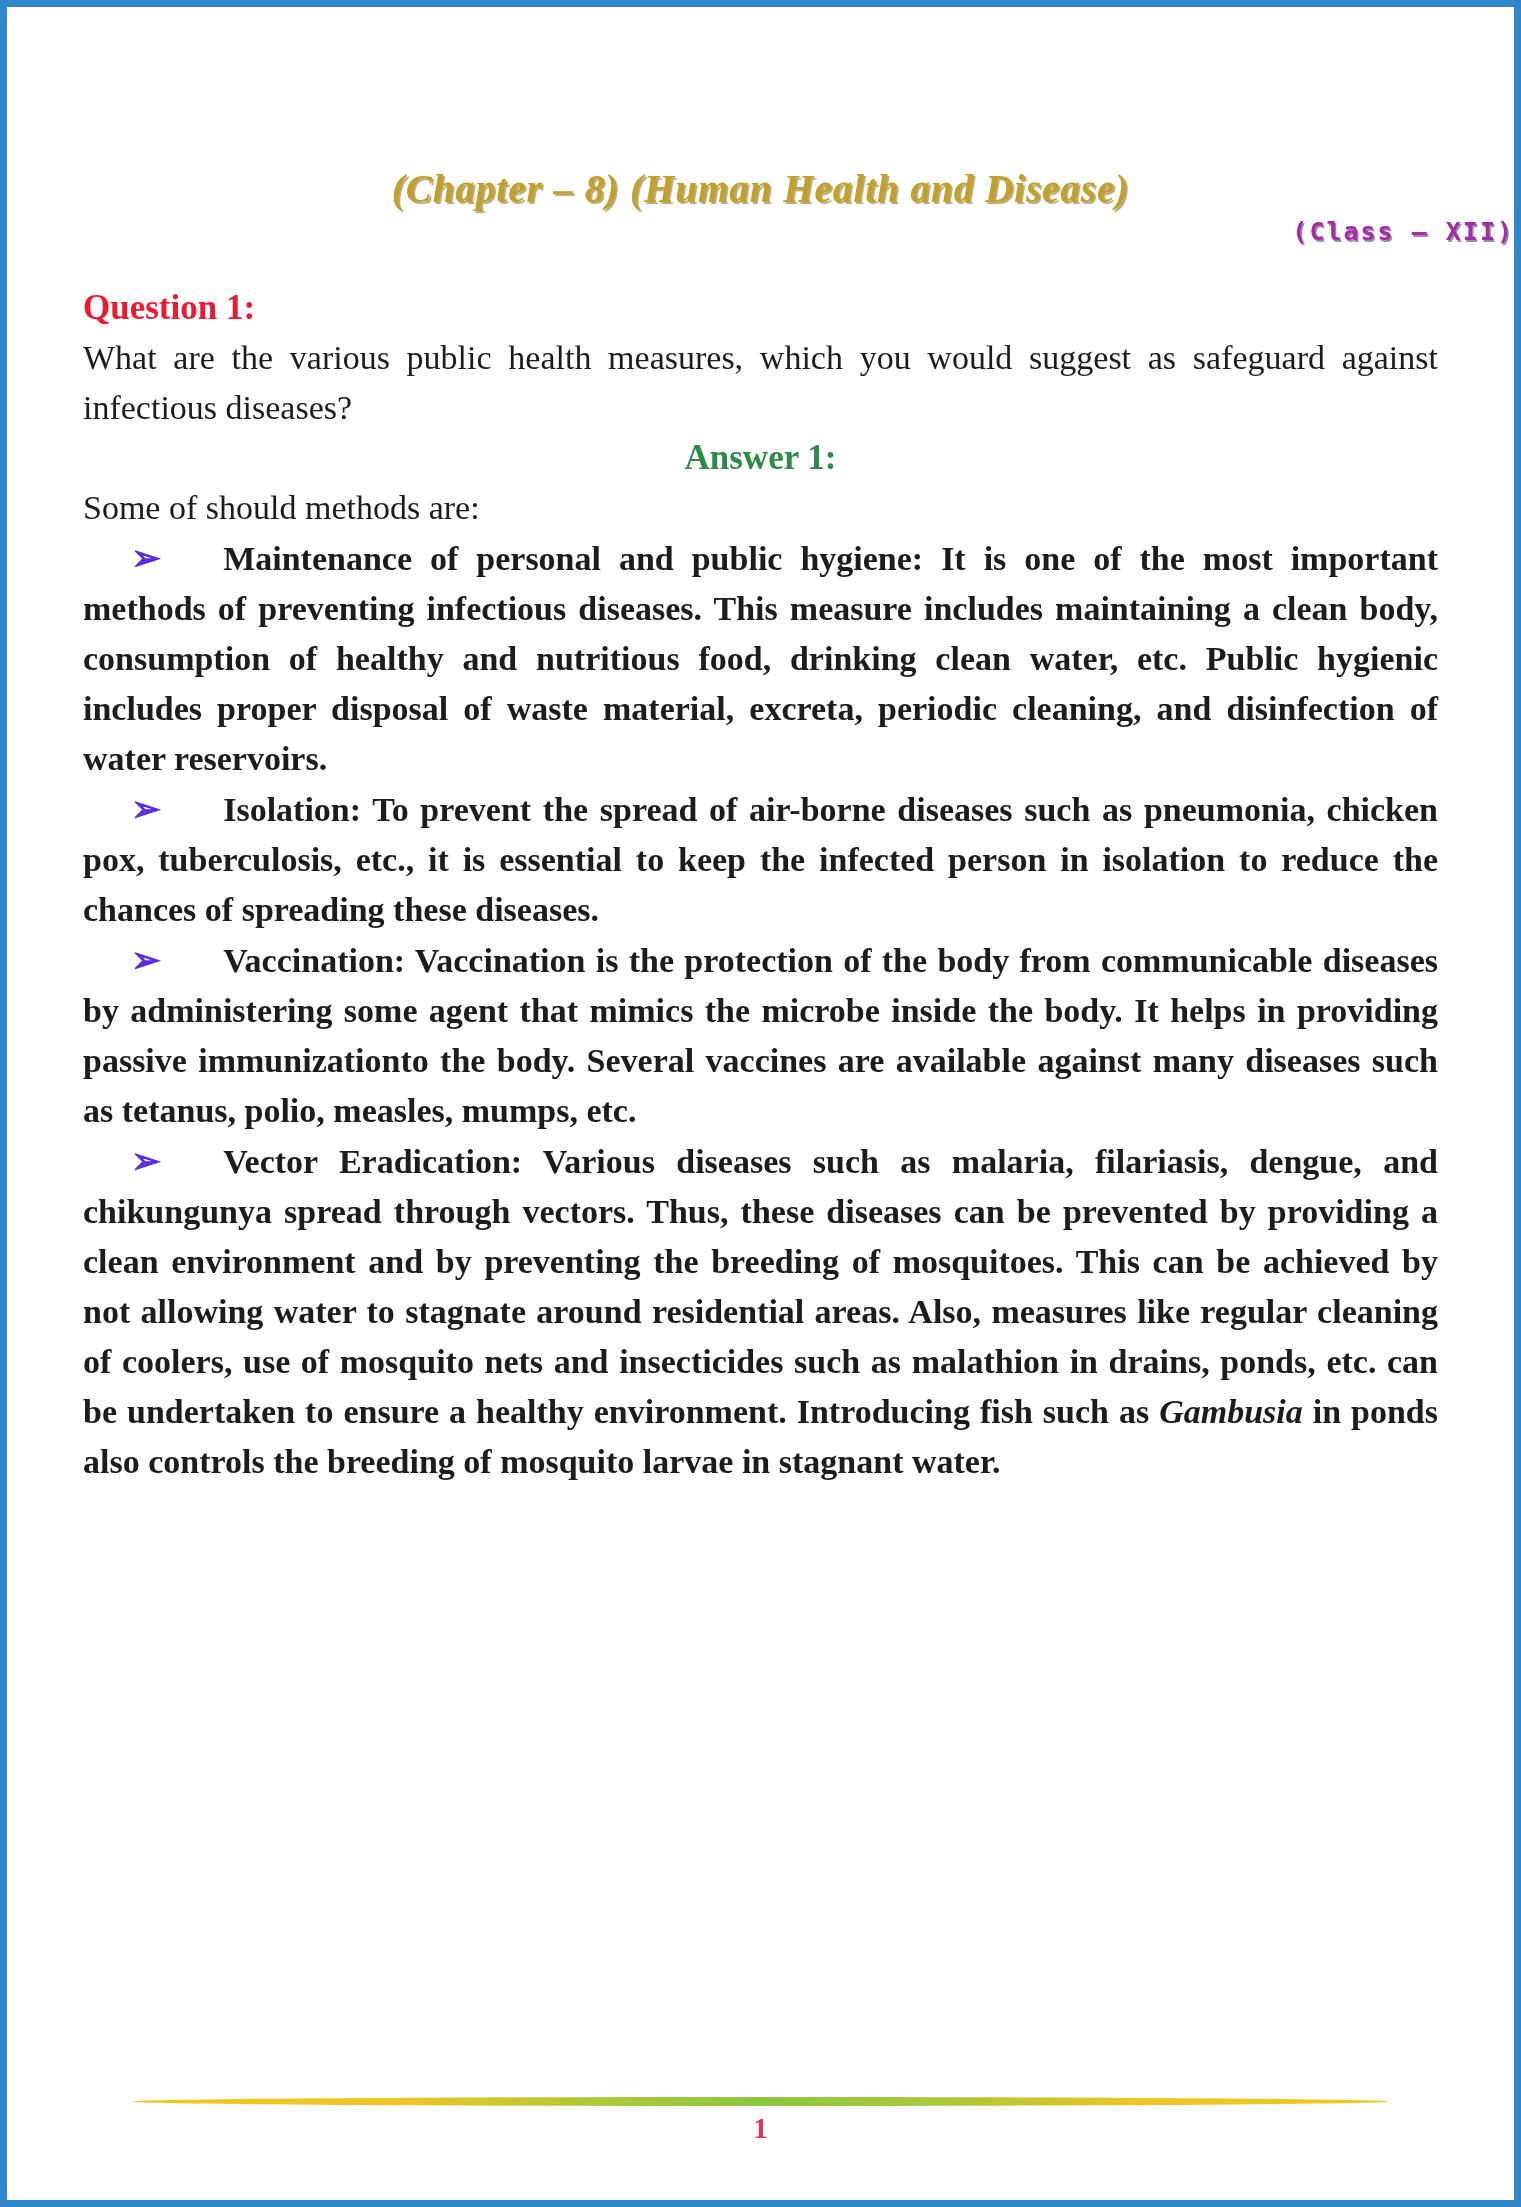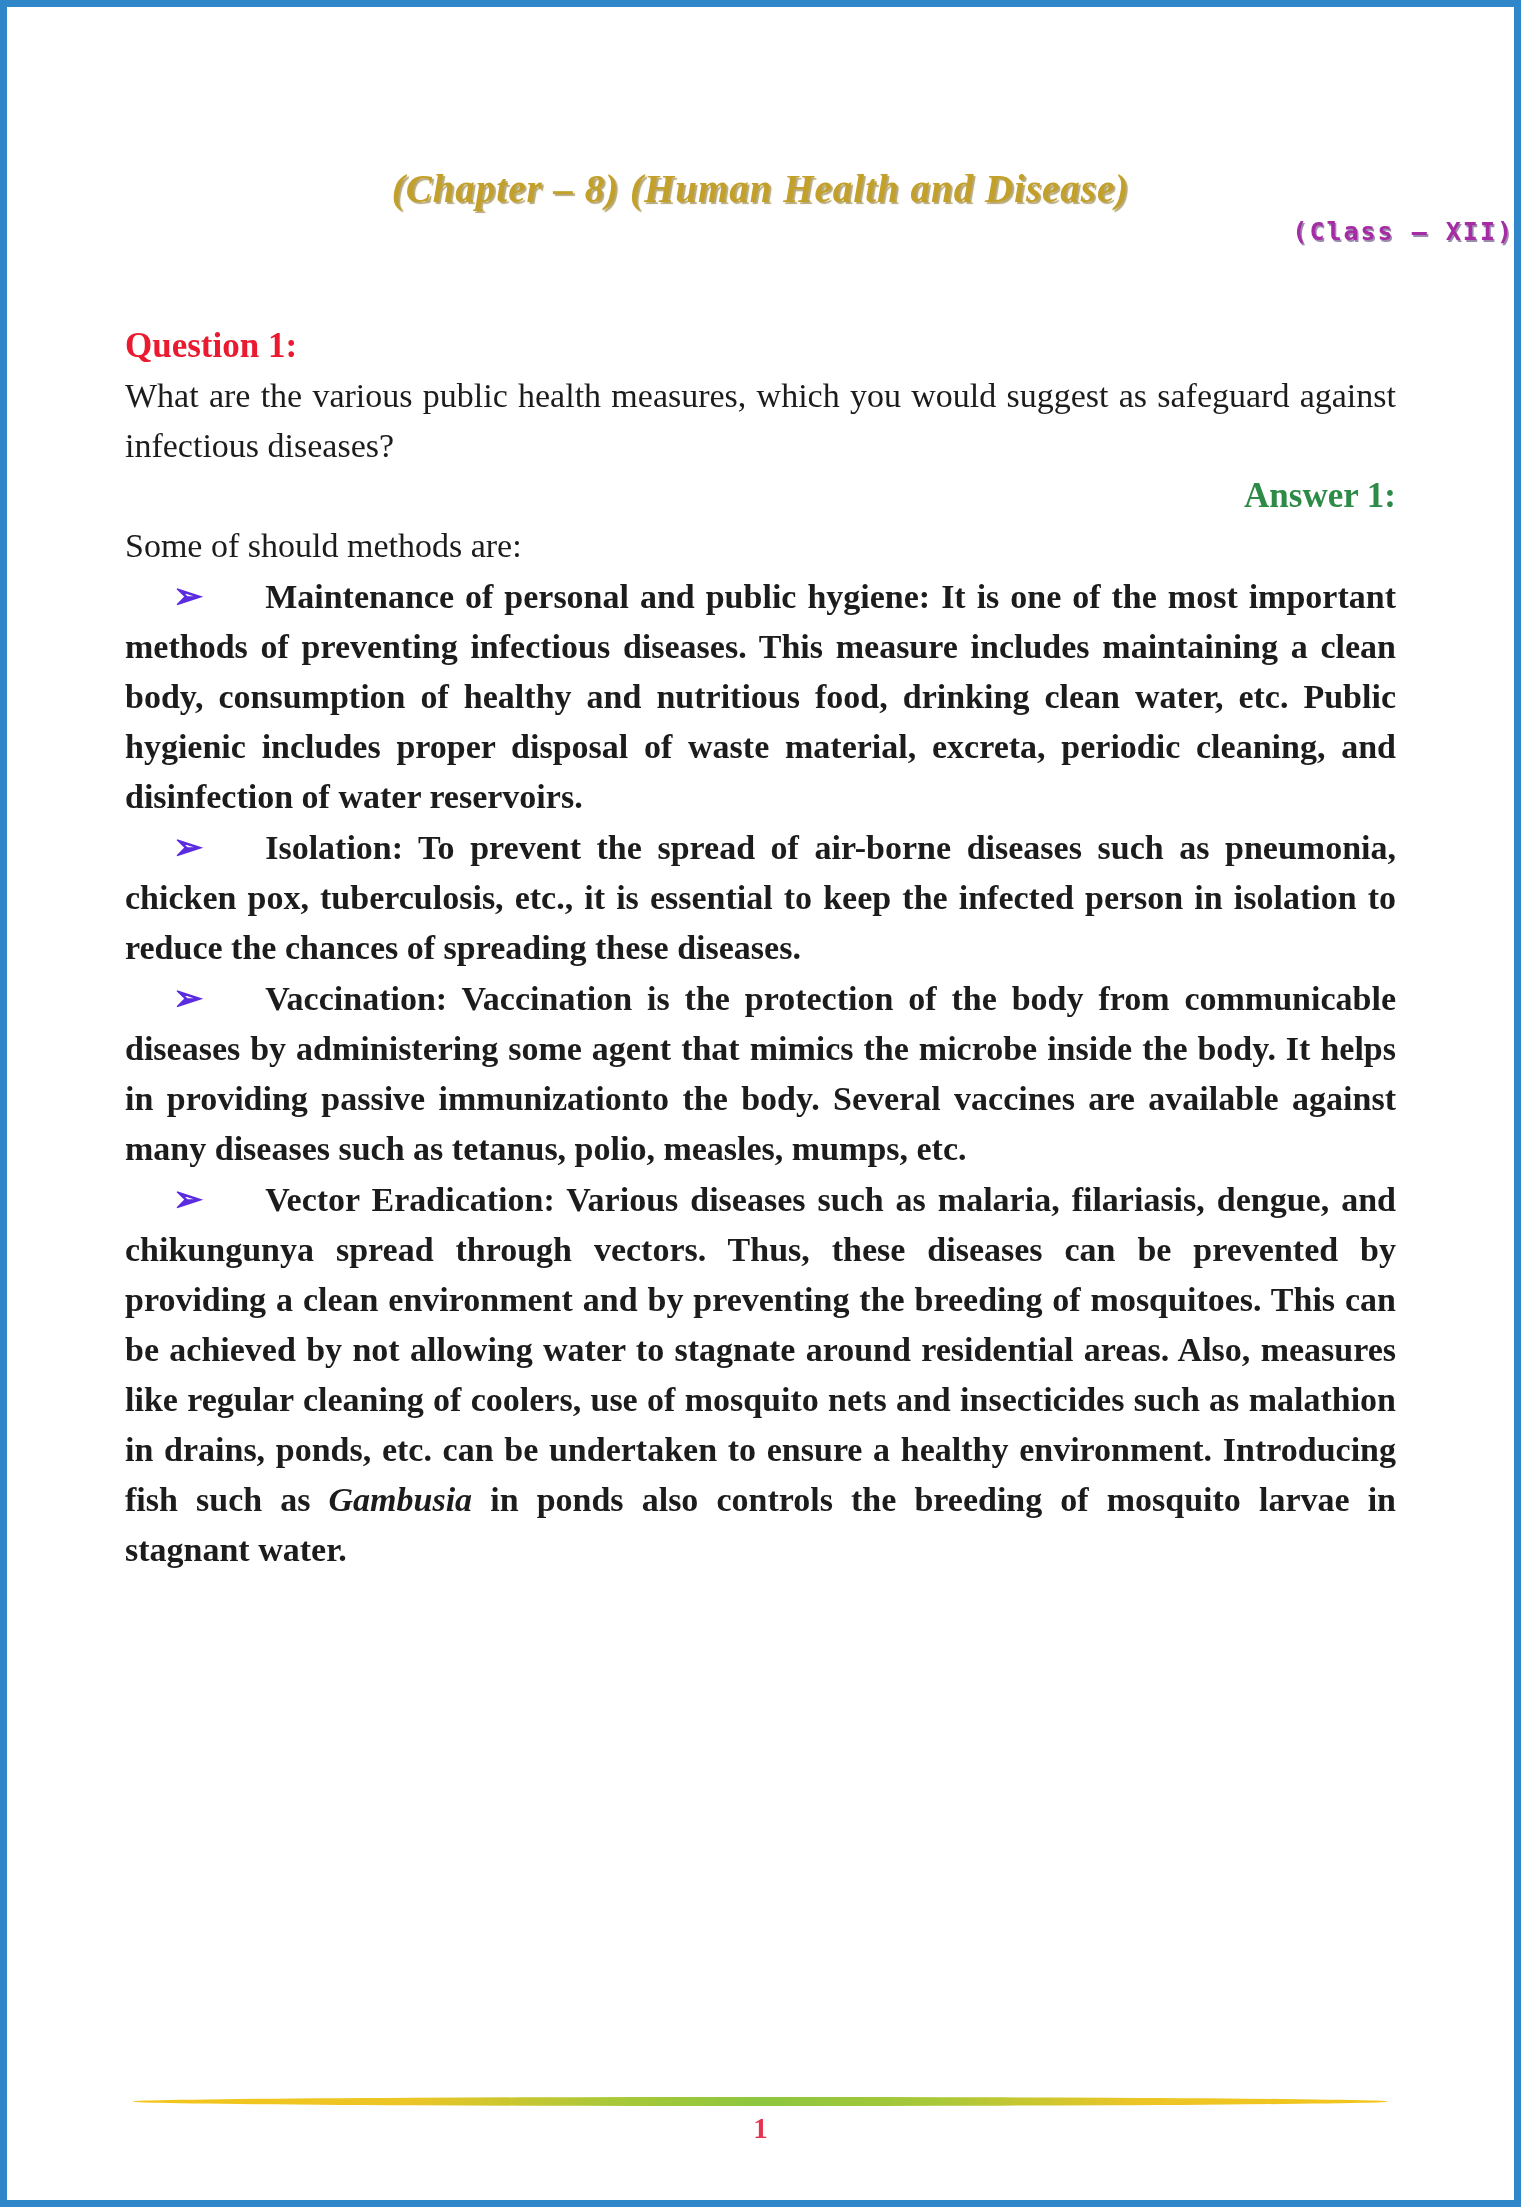--- a/index.html
+++ b/index.html
@@ -33,38 +33,38 @@
     font-family: "DejaVu Sans Mono", monospace;
     font-size: 25px;
     font-weight: bold;
     color: #a62ca6;
     text-shadow: 1.5px 1.5px 0 rgba(74, 42, 106, 0.55);
     letter-spacing: 2px;
     line-height: 30px;
     text-align: right;
   }
   .content {
-    padding: 0 118px;
-    margin-top: 74px;
+    padding: 0 76px;
+    margin-top: 36px;
     font-size: 34px;
     line-height: 50px;
     text-align: justify;
   }
   .content p { margin: 0; }
   .q-label {
     color: #ea1b30;
     font-weight: bold;
     font-size: 35px;
     text-align: left;
   }
   .a-label {
     color: #2e8b47;
     font-weight: bold;
     font-size: 35px;
-    text-align: right;
+    text-align: center;
   }
   .para.lead { text-align: left; }
   .para.bullet { text-indent: 48px; font-weight: bold; }
   .bullet-icon {
     color: #5b2be0;
     font-style: normal;
     font-size: 36px;
   }
   .tab-gap {
     display: inline-block;

